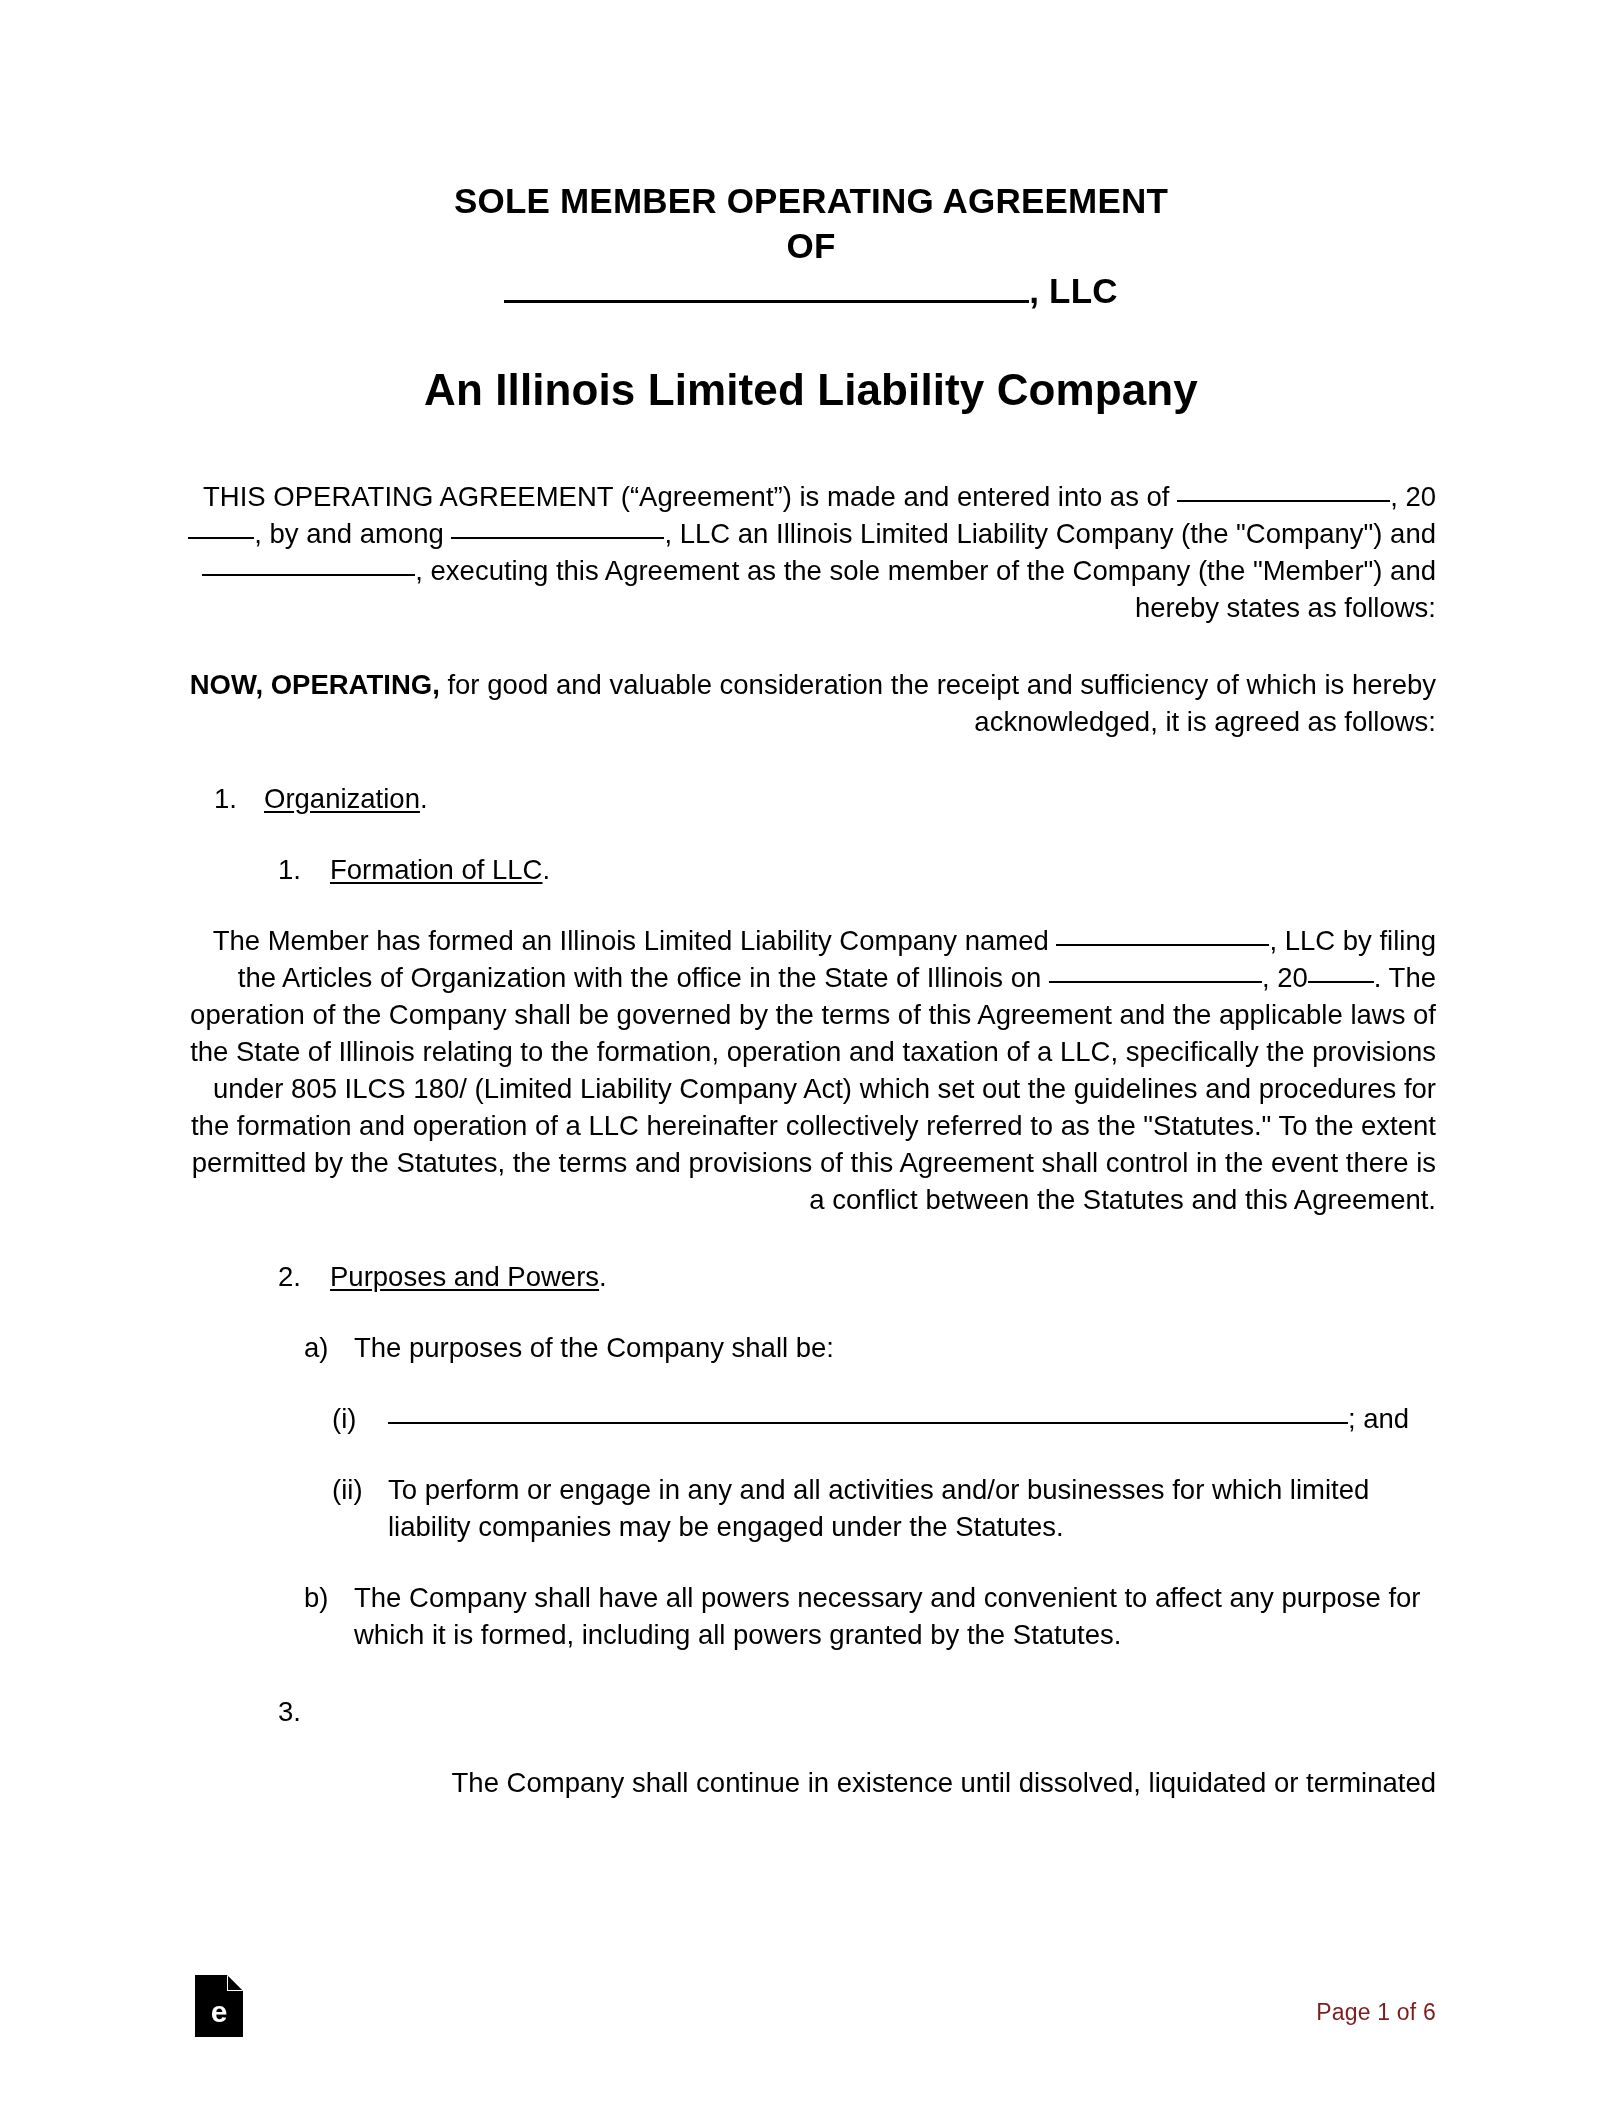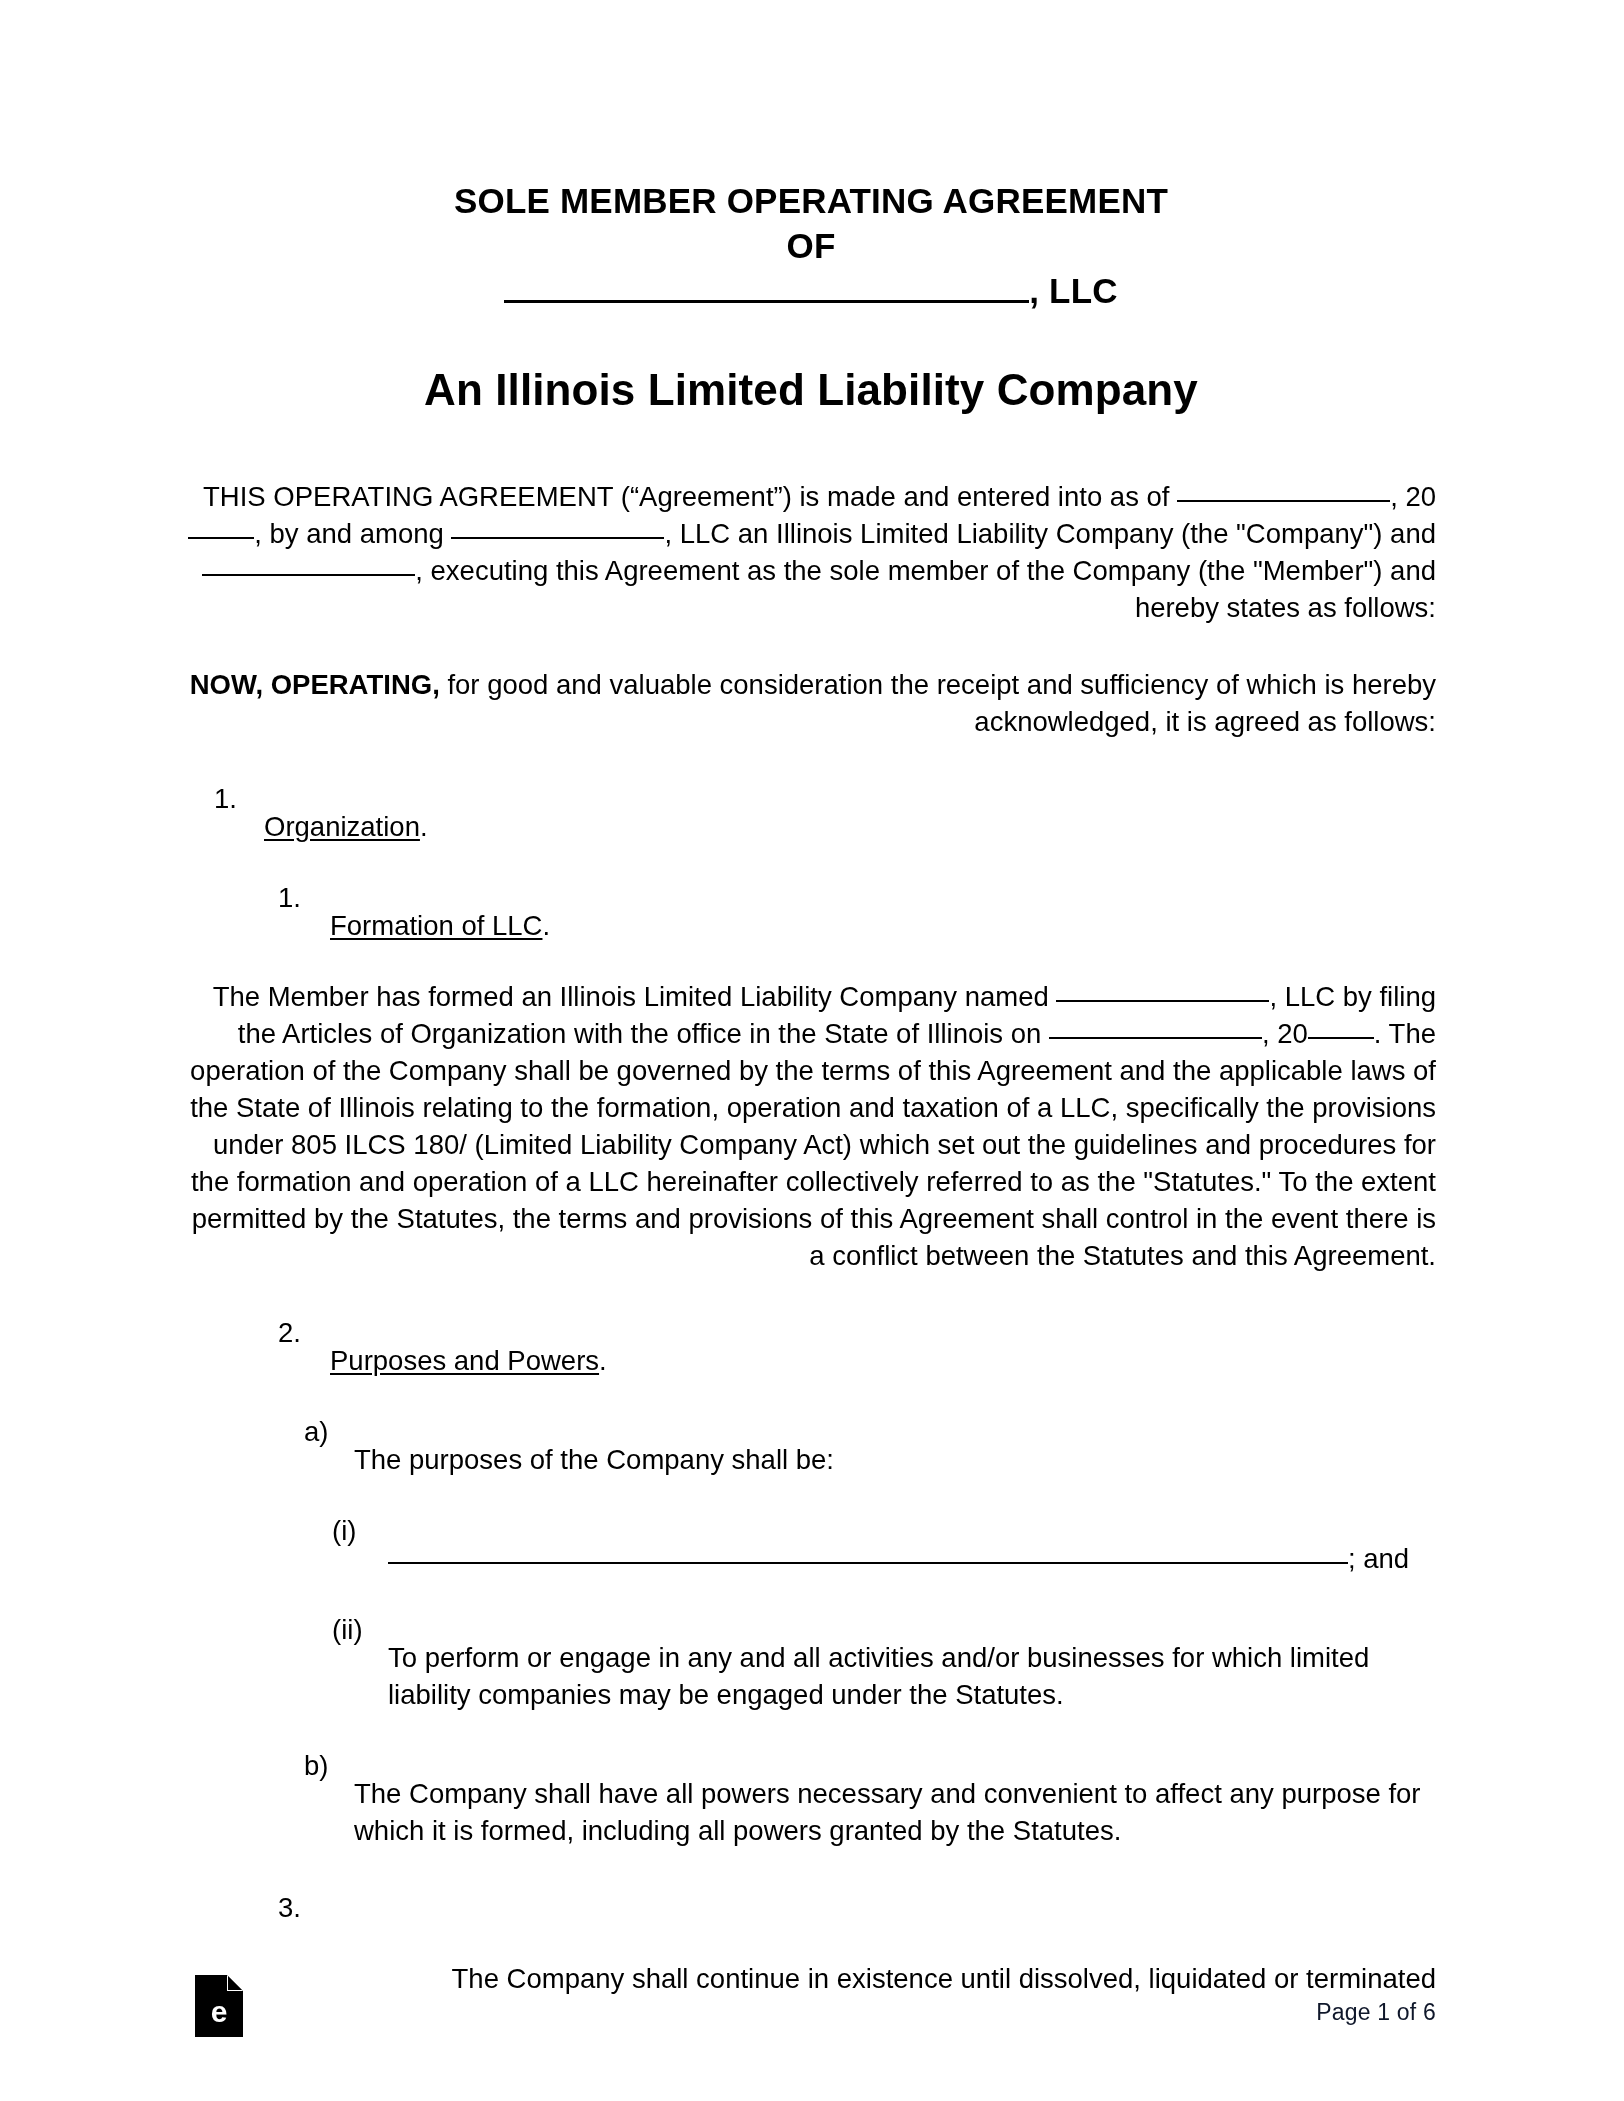--- a/index.html
+++ b/index.html
@@ -76,42 +76,42 @@
     line-height: 1.345;
   }
   .marker {
     flex: 0 0 auto;
     text-align: left;
   }
   .m-lv1 { width: 50px; margin-left: 28px; }
   .m-lv2 { width: 52px; margin-left: 92px; }
   .m-lv3 { width: 50px; margin-left: 118px; }
   .m-lv4 { width: 56px; margin-left: 146px; }
-  .list-text { flex: 1 1 auto; margin-top: 28px; }
+  .list-text { flex: 1 1 auto; }
   .indent-lv2-body { margin-left: 144px; }
   .footer {
     position: absolute;
     left: 0;
     top: 1975px;
     width: 1624px;
     height: 110px;
   }
   .logo {
     position: absolute;
     left: 195px;
     top: 0px;
     width: 48px;
     height: 62px;
   }
   .page-num {
     position: absolute;
     right: 188px;
     top: 24px;
     font-size: 23px;
-    color: #0f172a;
+    color: #7f1d1d;
     letter-spacing: 0.2px;
   }
 </style>
 </head>
 <body>
 
 <div class="page">
 
   <div class="content">
 

